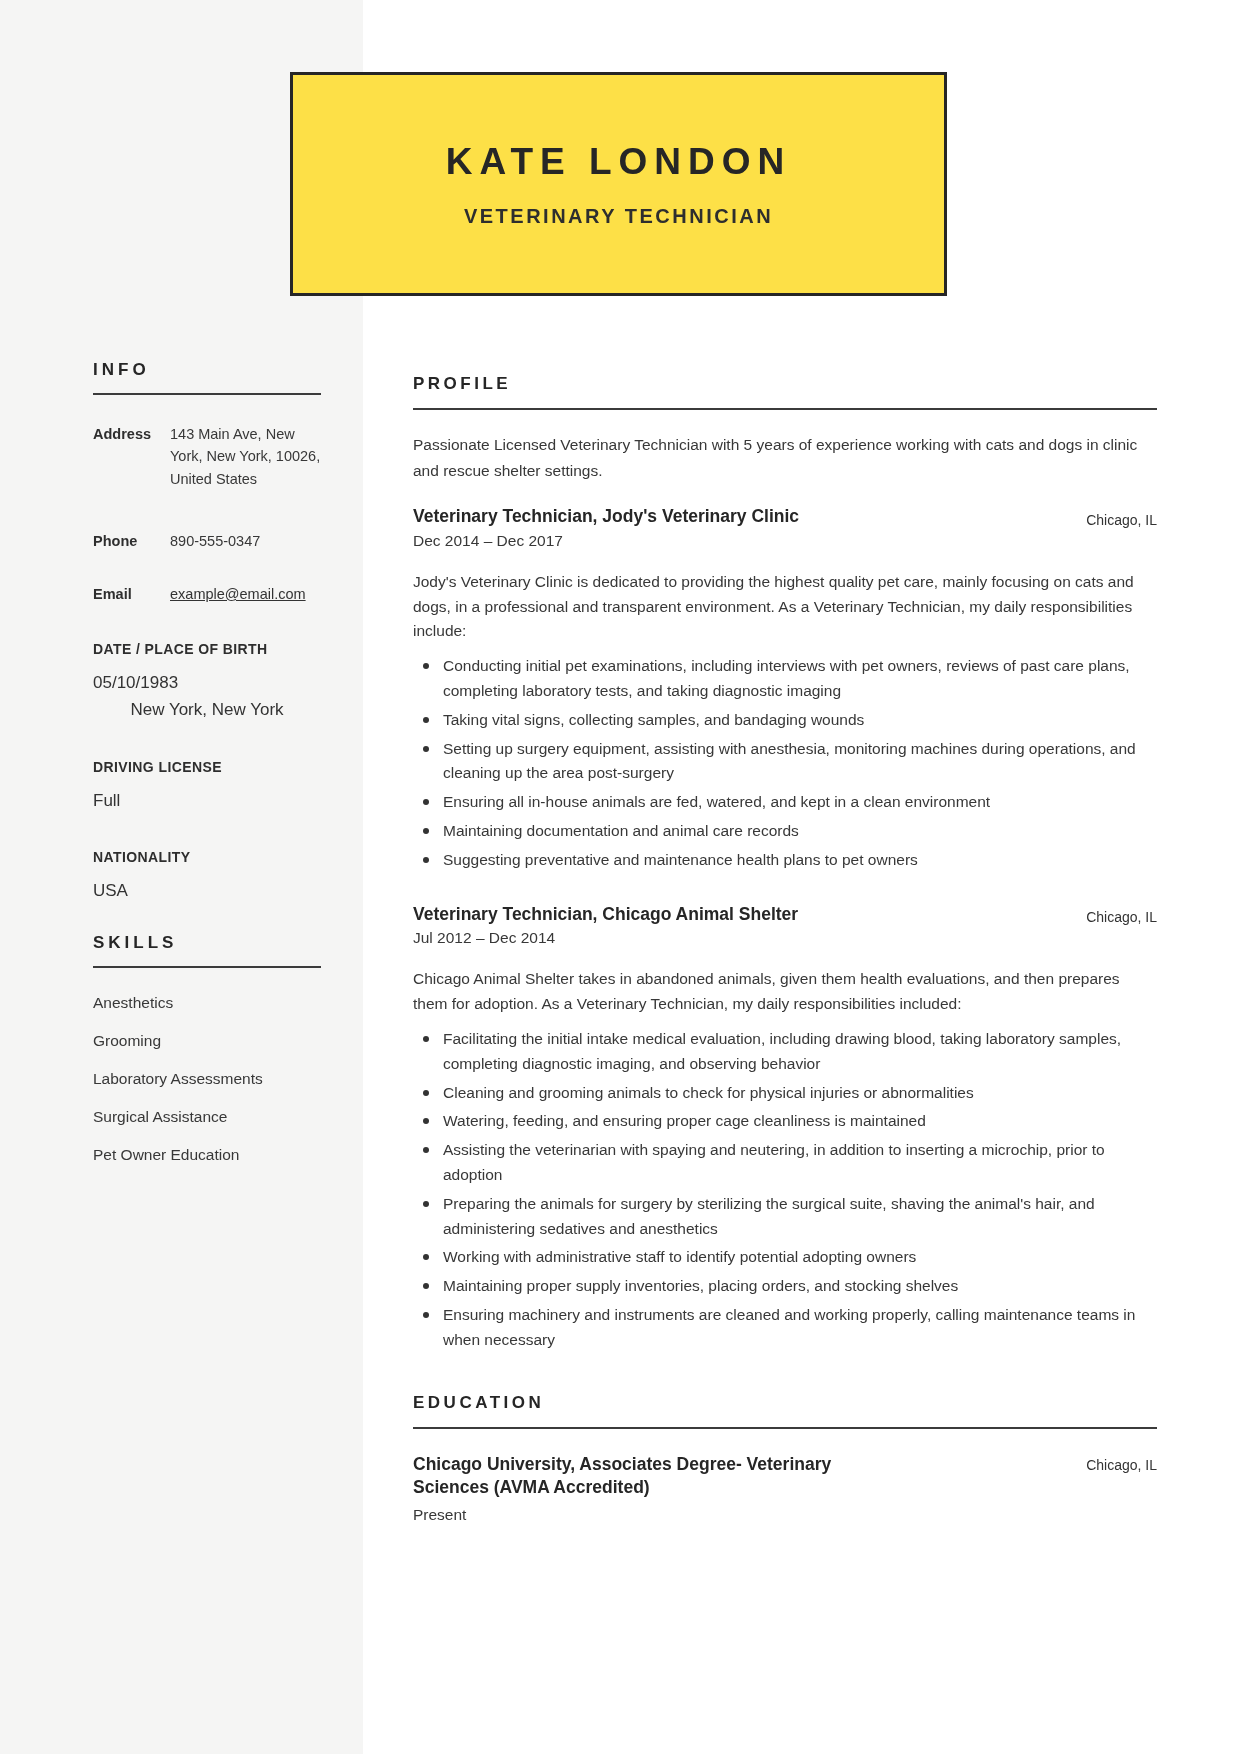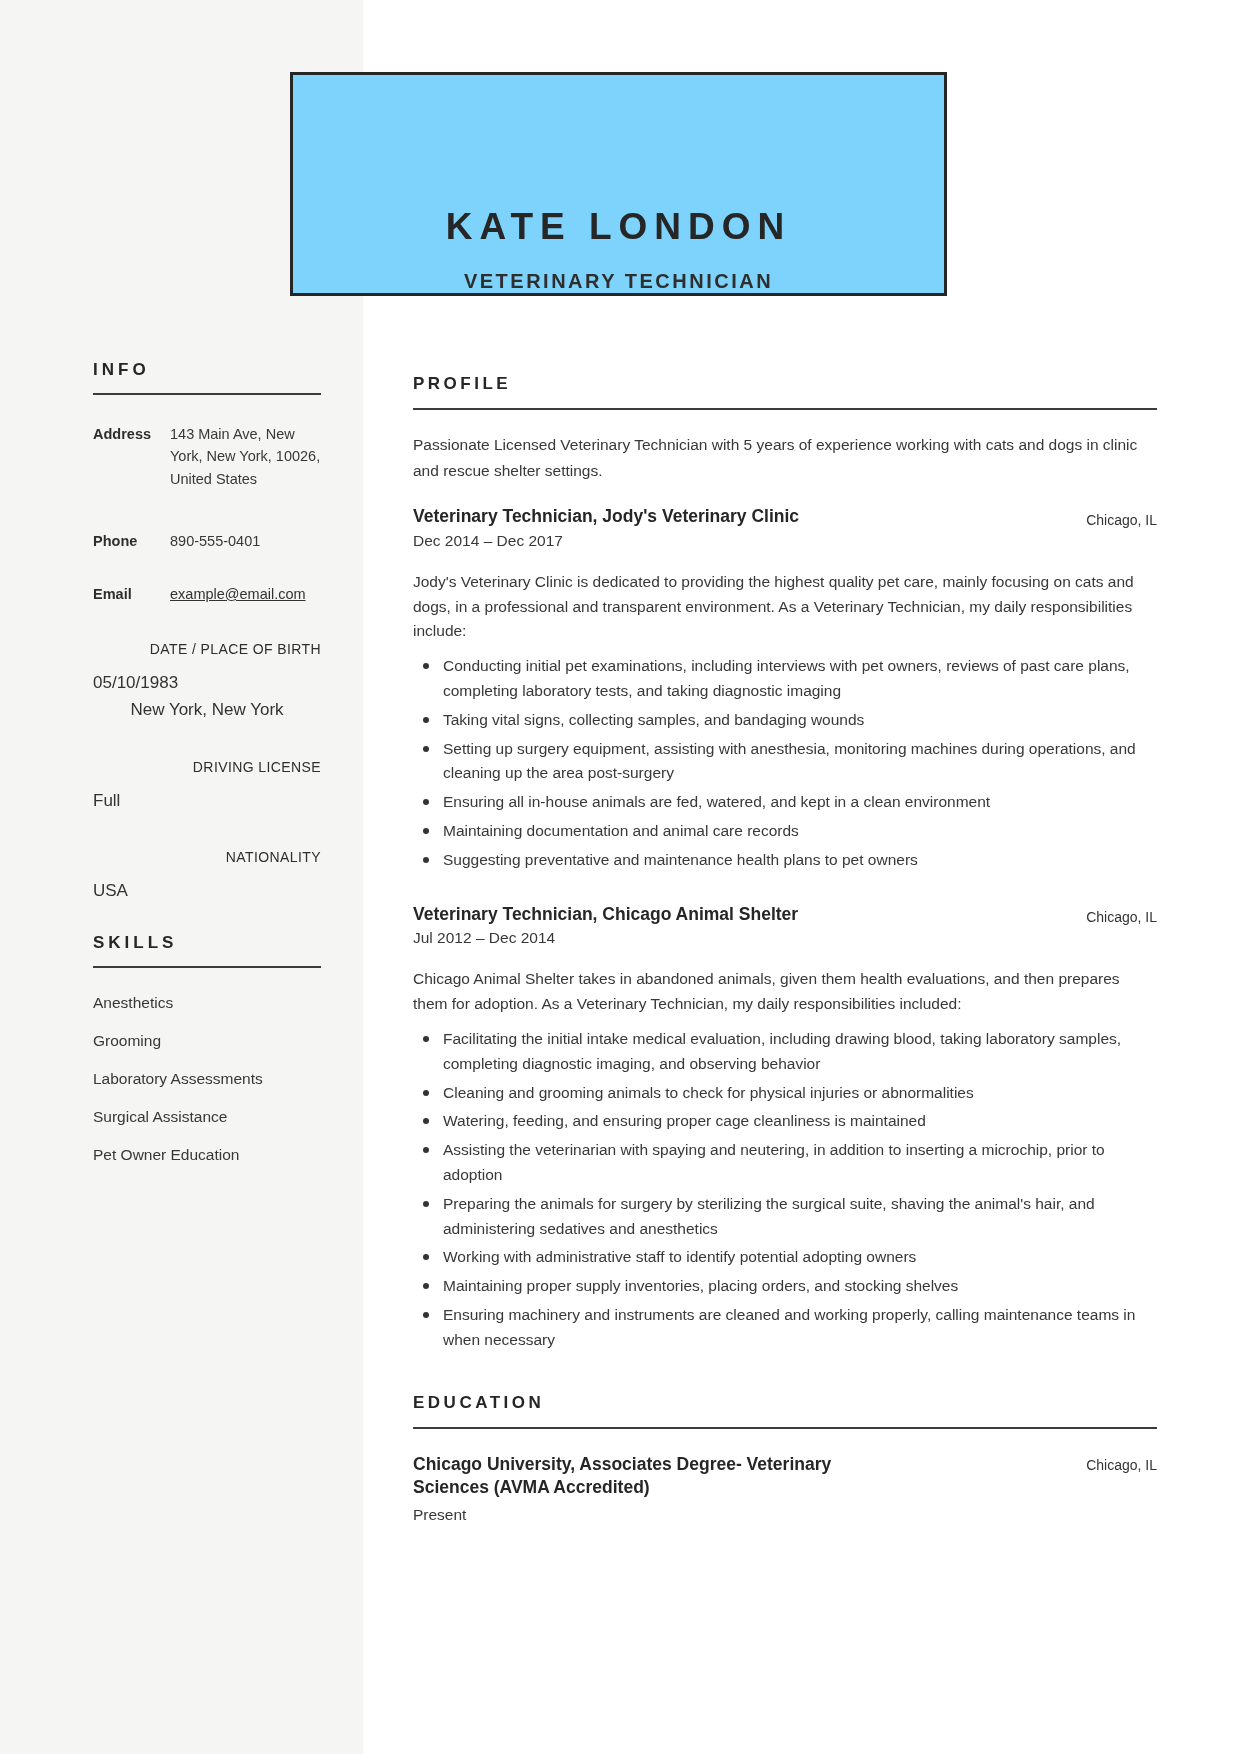--- a/index.html
+++ b/index.html
@@ -5,37 +5,37 @@
   * { margin:0; padding:0; box-sizing:border-box; }
   html,body { background:#fff; }
   body { font-family:"Liberation Sans","DejaVu Sans",sans-serif; color:#383838; }
   .page { position:relative; width:1239px; height:1754px; background:#ffffff; overflow:hidden; }
 
   .sidebar-bg { position:absolute; left:0; top:0; width:363px; height:1754px; background:#f5f5f4; }
 
   
   .header-box {
     position:absolute; left:290px; top:72px; width:657px; height:224px;
-    background:#7dd3fc; border:3px solid #262626;
-    display:flex; flex-direction:column; align-items:center; justify-content:flex-end;
+    background:#fde047; border:3px solid #262626;
+    display:flex; flex-direction:column; align-items:center; justify-content:center;
   }
   .header-name { font-size:37px; font-weight:800; letter-spacing:7px; color:#262626; white-space:nowrap; }
   .header-role { margin-top:22px; font-size:20px; font-weight:700; letter-spacing:2.5px; color:#2e2e2e; white-space:nowrap; }
 
   
   .side-block { position:absolute; left:93px; width:228px; }
   .side-info { top:360px; }
   .side-skills { top:933px; }
   .side-heading { font-size:17px; font-weight:700; letter-spacing:4px; color:#262626;
     padding-bottom:13px; border-bottom:2px solid #3b3b3b; }
   .info-row { display:flex; margin-top:28px; }
   .info-label { width:77px; flex:0 0 77px; font-weight:700; font-size:14.5px; color:#2e2e2e; line-height:1.55; }
   .info-value { flex:1; font-size:14.5px; line-height:1.55; color:#383838; }
   .info-value a, a.email-link { color:#333; text-decoration:underline; font-size:14.5px; }
-  .mini-heading { margin-top:36px; font-size:14px; font-weight:400; letter-spacing:0.4px; color:#2e2e2e;text-align:right; }
+  .mini-heading { margin-top:36px; font-size:14px; font-weight:700; letter-spacing:0.4px; color:#2e2e2e; }
   .side-value { margin-top:14px; font-size:17px; line-height:1.45; color:#333; }
   .skills-list { list-style:none; margin-top:26px; }
   .skills-list li { font-size:15.5px; color:#383838; margin-bottom:20px; }
 
   
   .main-col { position:absolute; left:413px; top:374px; width:744px; }
   .section-heading { font-size:17px; font-weight:700; letter-spacing:3.5px; color:#262626;
     padding-bottom:14px; border-bottom:2px solid #3b3b3b; }
   .profile-text { margin-top:22px; font-size:15.5px; line-height:1.65; color:#383838; }
 
@@ -74,21 +74,21 @@
   <div class="side-block side-info">
     <div class="side-heading">INFO</div>
 
     <div class="info-row">
       <div class="info-label">Address</div>
       <div class="info-value">143 Main Ave, New York, New York, 10026, United States</div>
     </div>
 
     <div class="info-row" style="margin-top:40px;">
       <div class="info-label">Phone</div>
-      <div class="info-value">890-555-0401</div>
+      <div class="info-value">890-555-0347</div>
     </div>
 
     <div class="info-row" style="margin-top:30px;">
       <div class="info-label">Email</div>
       <div class="info-value">
         <a href="#" class="email-link">example@email.com</a>
       </div>
     </div>
 
     <div class="mini-heading">DATE / PLACE OF BIRTH</div>

